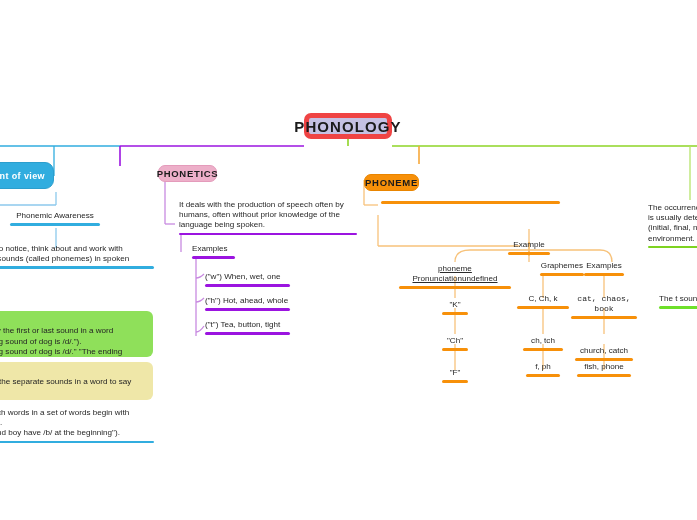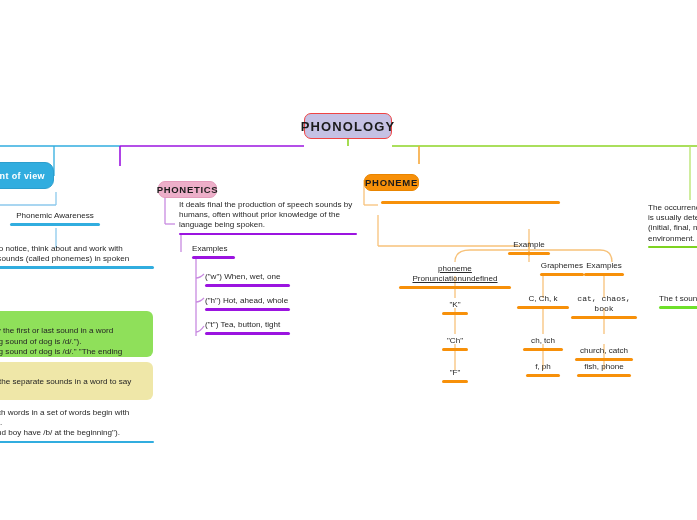--- a/index.html
+++ b/index.html
@@ -14,22 +14,22 @@
 
   
   .pill{
     position:absolute;border-radius:7px;
     font-weight:bold;letter-spacing:.7px;
     display:flex;align-items:center;justify-content:center;
     font-size:9.5px;color:#1b1b1b;white-space:nowrap;
     box-sizing:border-box;
   }
   .root-pill{
-    background:#c5c1e4;border:1px solid #ef4444;
-    font-size:13px;letter-spacing:1.1px;
+    background:#c5c1e4;border:5px solid #ef4444;
+    font-size:15px;letter-spacing:1.1px;
   }
   .pink-pill{background:#edafc9;border:1px solid #e49bbb;}
   .orange-pill{background:#f79009;border:1px solid #e98500;}
   .blue-pill{
     background:#31addf;border:1px solid #2c9ecd;border-radius:9px;
     color:#ffffff;font-size:9px;letter-spacing:.4px;
     justify-content:flex-end;padding-right:8px;
   }
 
   
@@ -138,26 +138,26 @@
 /, /p/ - map .")</span>
   </div>
 
   <div class="ul" style="left:-22px;top:408px;width:176px;">
     <span class="txt">e which words in a set of words begin with
  sound.
 like and boy have /b/ at the beginning").</span>
     <span class="rule" style="background:#31addf;width:176px;"></span>
   </div>
 
-  <div class="pill pink-pill" style="left:158px;top:165px;width:59px;height:17px;margin-top:16px;">
+  <div class="pill pink-pill" style="left:158px;top:165px;width:59px;height:17px;">
     <span>PHONETICS</span>
   </div>
 
   <div class="ul" style="left:179px;top:200px;width:178px;">
-    <span class="txt">It deals final the production of speech sounds by
+    <span class="txt">It deals with the production of speech often by
 humans, often without prior knowledge of the
 language being spoken.</span>
     <span class="rule" style="background:#9b14e0;width:178px;"></span>
   </div>
 
   <div class="ul" style="left:192px;top:244px;width:55px;">
     <span class="txt">Examples</span>
     <span class="rule" style="background:#9b14e0;width:43px;"></span>
   </div>
 

